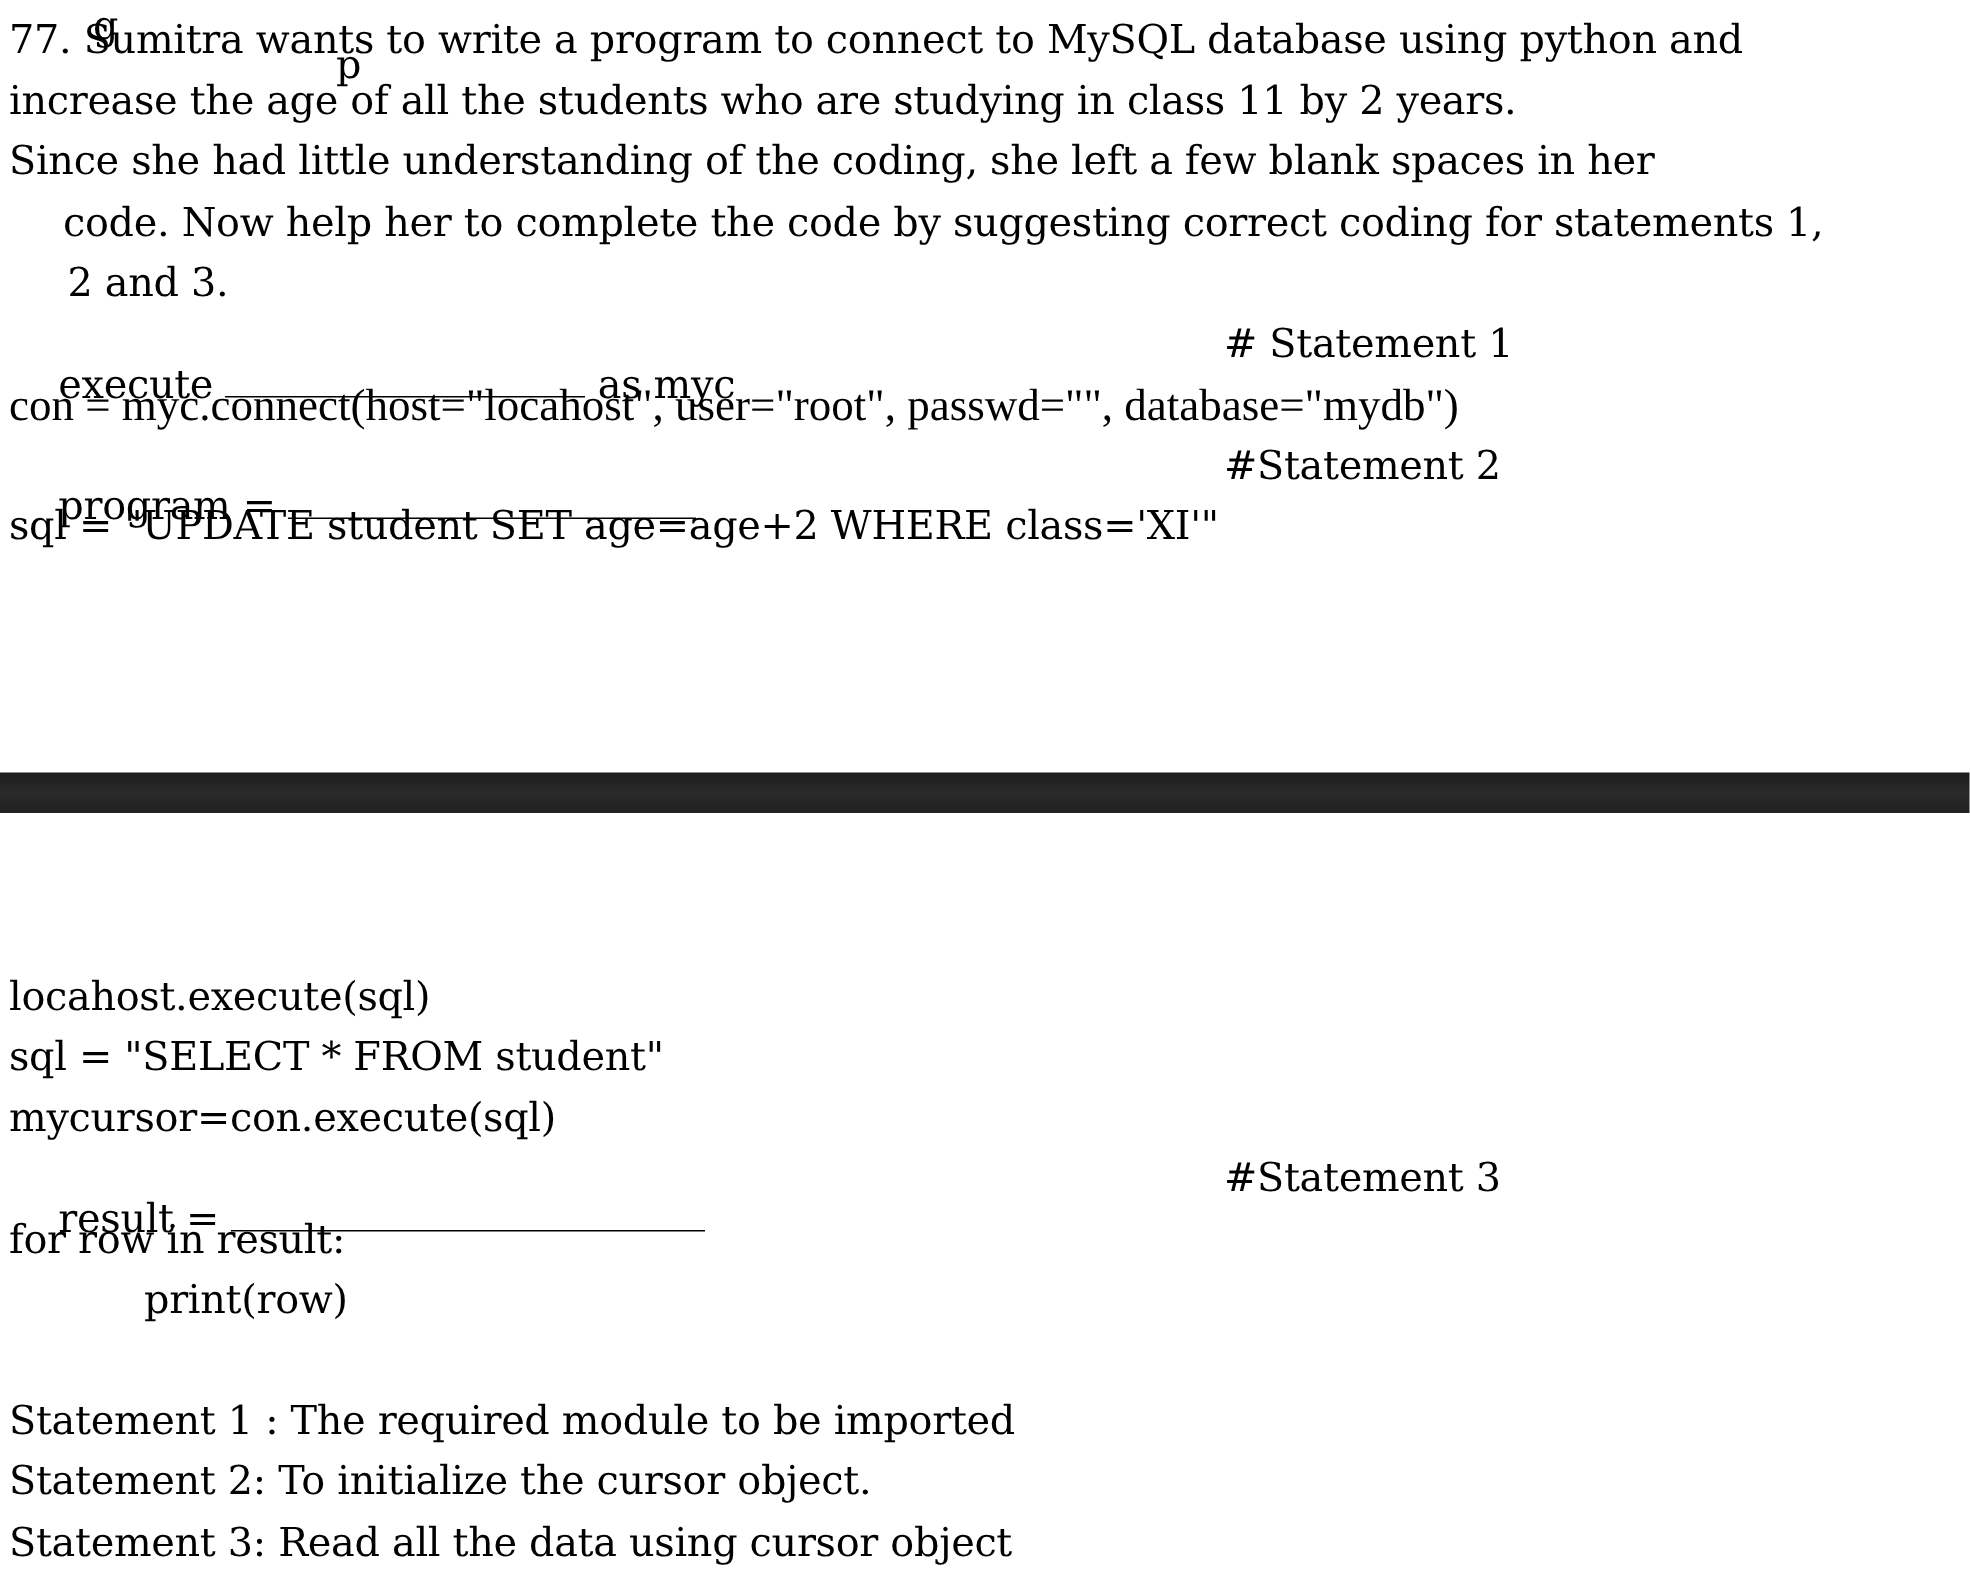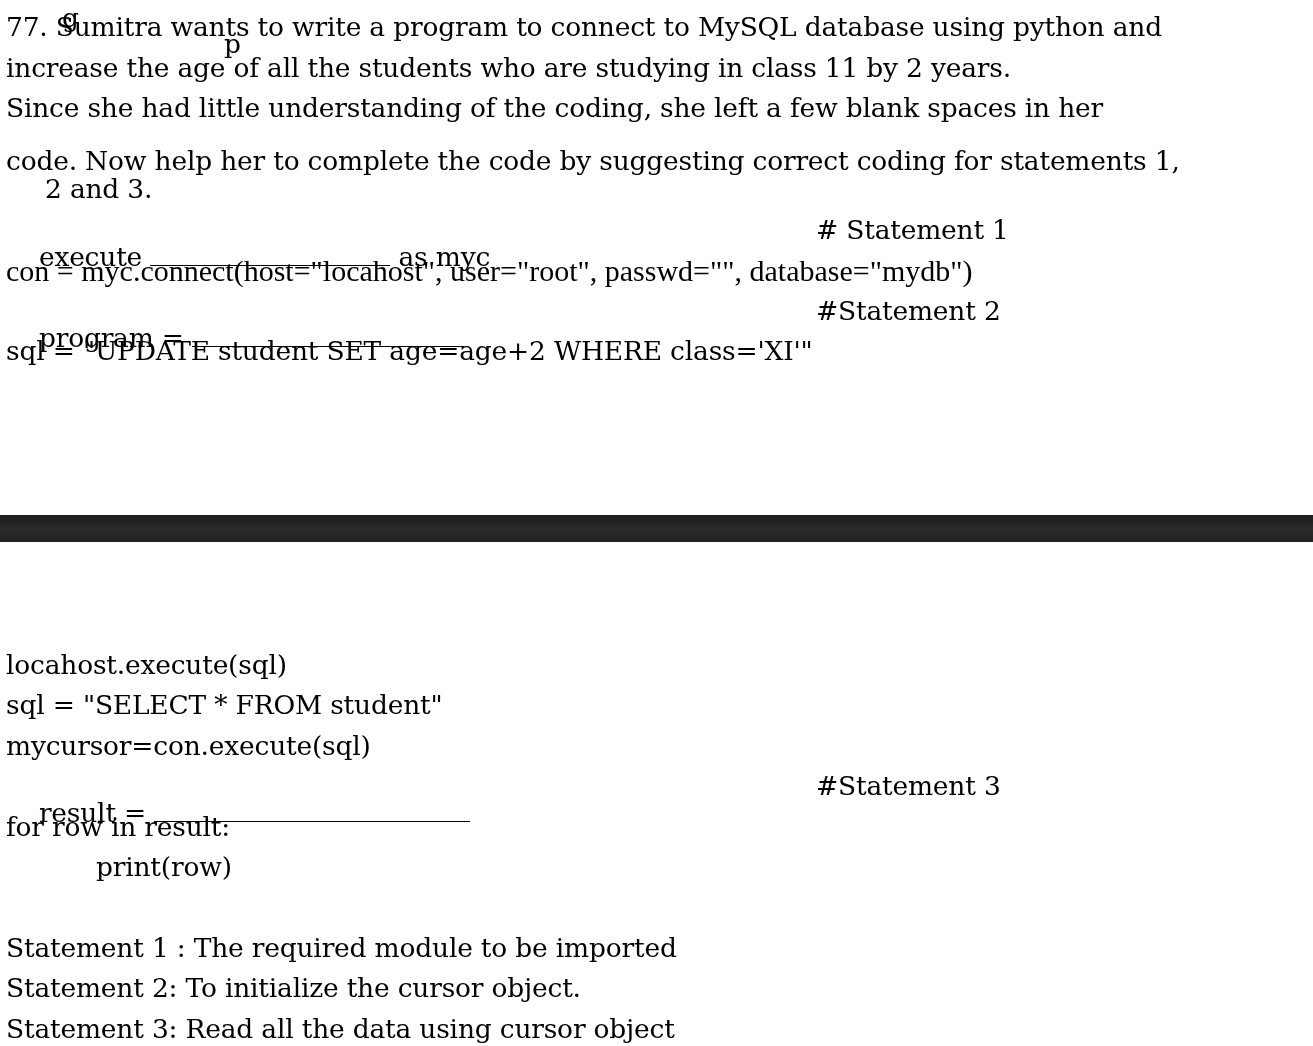--- a/index.html
+++ b/index.html
@@ -62,21 +62,21 @@
 
 <div class="clipped century">
   <span style="position:absolute;left:56px;">g</span>
   <span style="position:absolute;left:218px;">p</span>
 </div>
 
 <div>
   <div class="line century" style="top:14px;">77. Sumitra wants to write a program to connect to MySQL database using python and</div>
   <div class="line century" style="top:55px;">increase the age of all the students who are studying in class 11 by 2 years.</div>
   <div class="line century" style="top:95px;">Since she had little understanding of the coding, she left a few blank spaces in her</div>
-  <div class="line century" style="top:148px;">code. Now help her to complete the code by suggesting correct coding for statements 1,</div>
+  <div class="line century" style="top:136px;margin-left:36px;">code. Now help her to complete the code by suggesting correct coding for statements 1,</div>
   <div class="line century" style="top:176px;margin-left:39px;">2 and 3.</div>
 </div>
 
 <div>
   <div class="line century" style="top:217px;">
     <span>execute </span><span class="blank" style="width:240px;"></span><span> as myc</span>
   </div>
   <div class="comment century" style="top:217px;"># Statement 1</div>
 
   <div class="line times" style="top:256px;">con = myc.connect(host="locahost", user="root", passwd="", database="mydb")</div>

